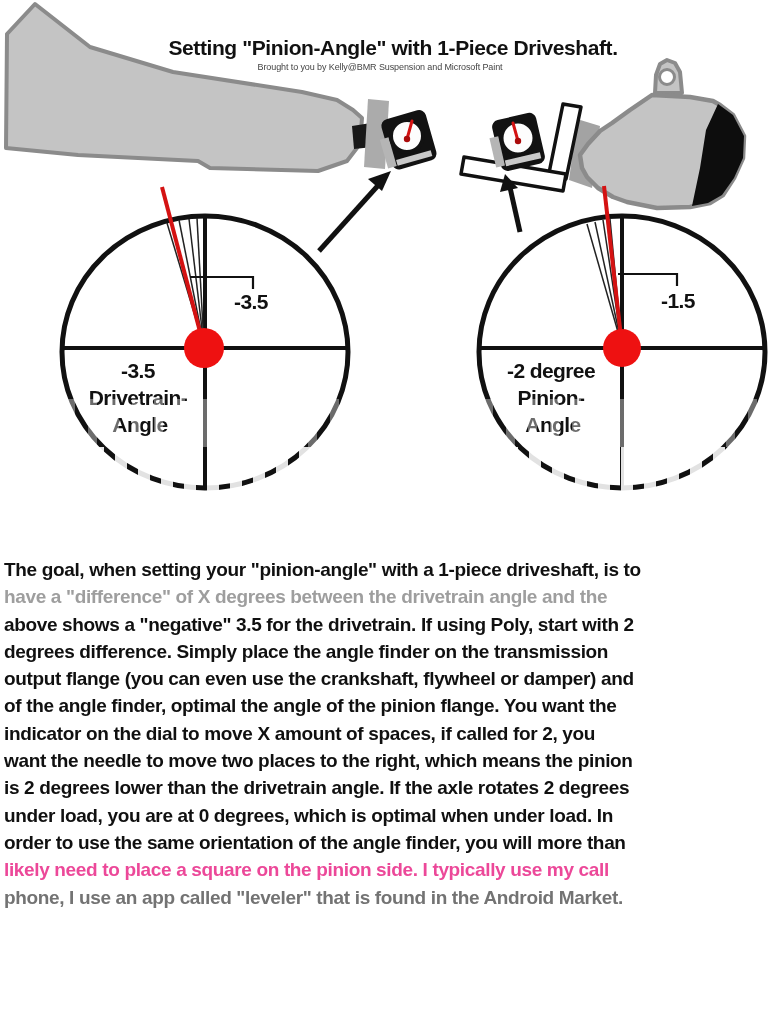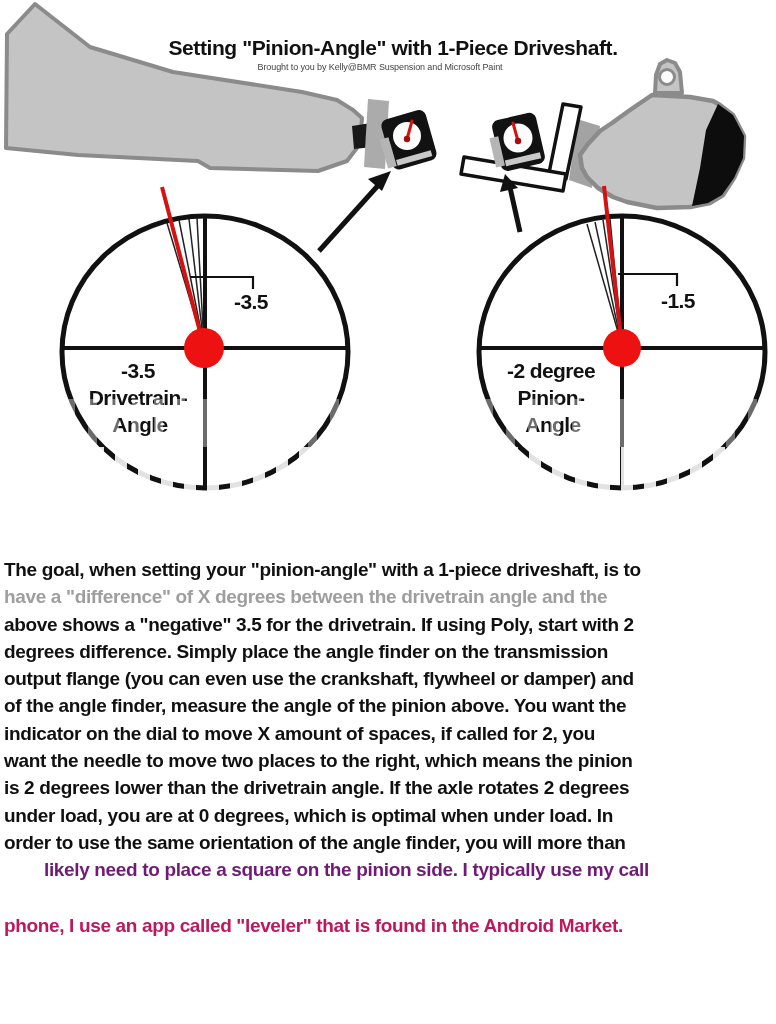--- a/index.html
+++ b/index.html
@@ -122,23 +122,23 @@
   <div class="wm-band wm-band-a"></div>
   <div class="wm-band wm-band-b"></div>
 
   <div class="paragraph">
 
   <div class="pline" style="color: rgb(16, 16, 16);">The goal, when setting your "pinion-angle" with a 1-piece driveshaft, is to</div>
       <div class="pline" style="color: rgb(158, 158, 158);">have a "difference" of X degrees between the drivetrain angle and the</div>
       <div class="pline" style="color: rgb(16, 16, 16);">above shows a "negative" 3.5 for the drivetrain. If using Poly, start with 2</div>
       <div class="pline" style="color: rgb(16, 16, 16);">degrees difference. Simply place the angle finder on the transmission</div>
       <div class="pline" style="color: rgb(16, 16, 16);">output flange (you can even use the crankshaft, flywheel or damper) and</div>
-      <div class="pline" style="color: rgb(16, 16, 16);">of the angle finder, measure the angle of the pinion above. You want the</div>
+      <div class="pline" style="color: rgb(16, 16, 16);">of the angle finder, optimal the angle of the pinion flange. You want the</div>
       <div class="pline" style="color: rgb(16, 16, 16);">indicator on the dial to move X amount of spaces, if called for 2, you</div>
       <div class="pline" style="color: rgb(16, 16, 16);">want the needle to move two places to the right, which means the pinion</div>
       <div class="pline" style="color: rgb(16, 16, 16);">is 2 degrees lower than the drivetrain angle. If the axle rotates 2 degrees</div>
       <div class="pline" style="color: rgb(16, 16, 16);">under load, you are at 0 degrees, which is optimal when under load. In</div>
       <div class="pline" style="color: rgb(16, 16, 16);">order to use the same orientation of the angle finder, you will more than</div>
-      <div class="pline" style="color: #701a75; margin-left: 40px;">likely need to place a square on the pinion side. I typically use my call</div>
-      <div class="pline" style="color: #be185d; margin-top: 28px;">phone, I use an app called "leveler" that is found in the Android Market.</div>
+      <div class="pline" style="color: #ec4899;">likely need to place a square on the pinion side. I typically use my call</div>
+      <div class="pline" style="color: #737373;">phone, I use an app called "leveler" that is found in the Android Market.</div>
     </div>
 
 </div>
 
 </body></html>

